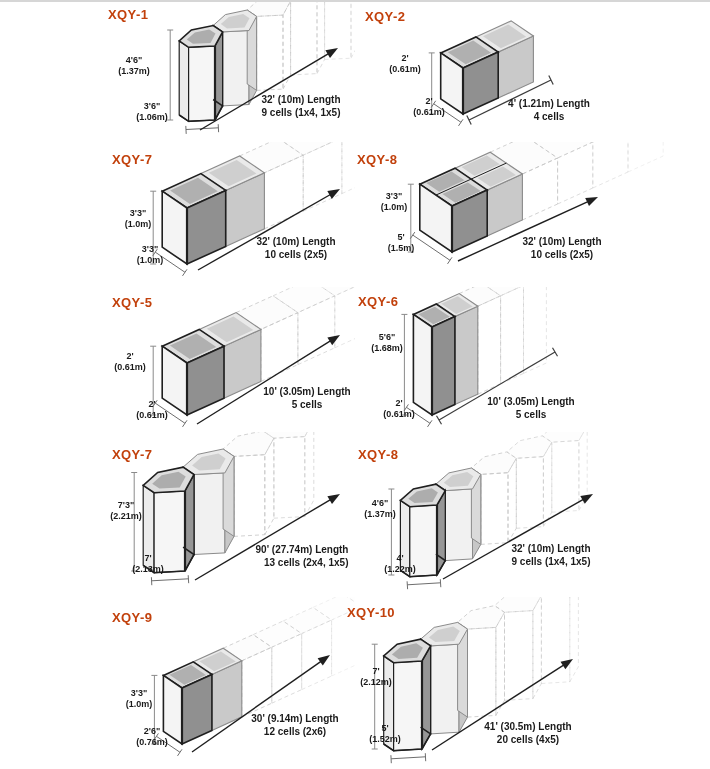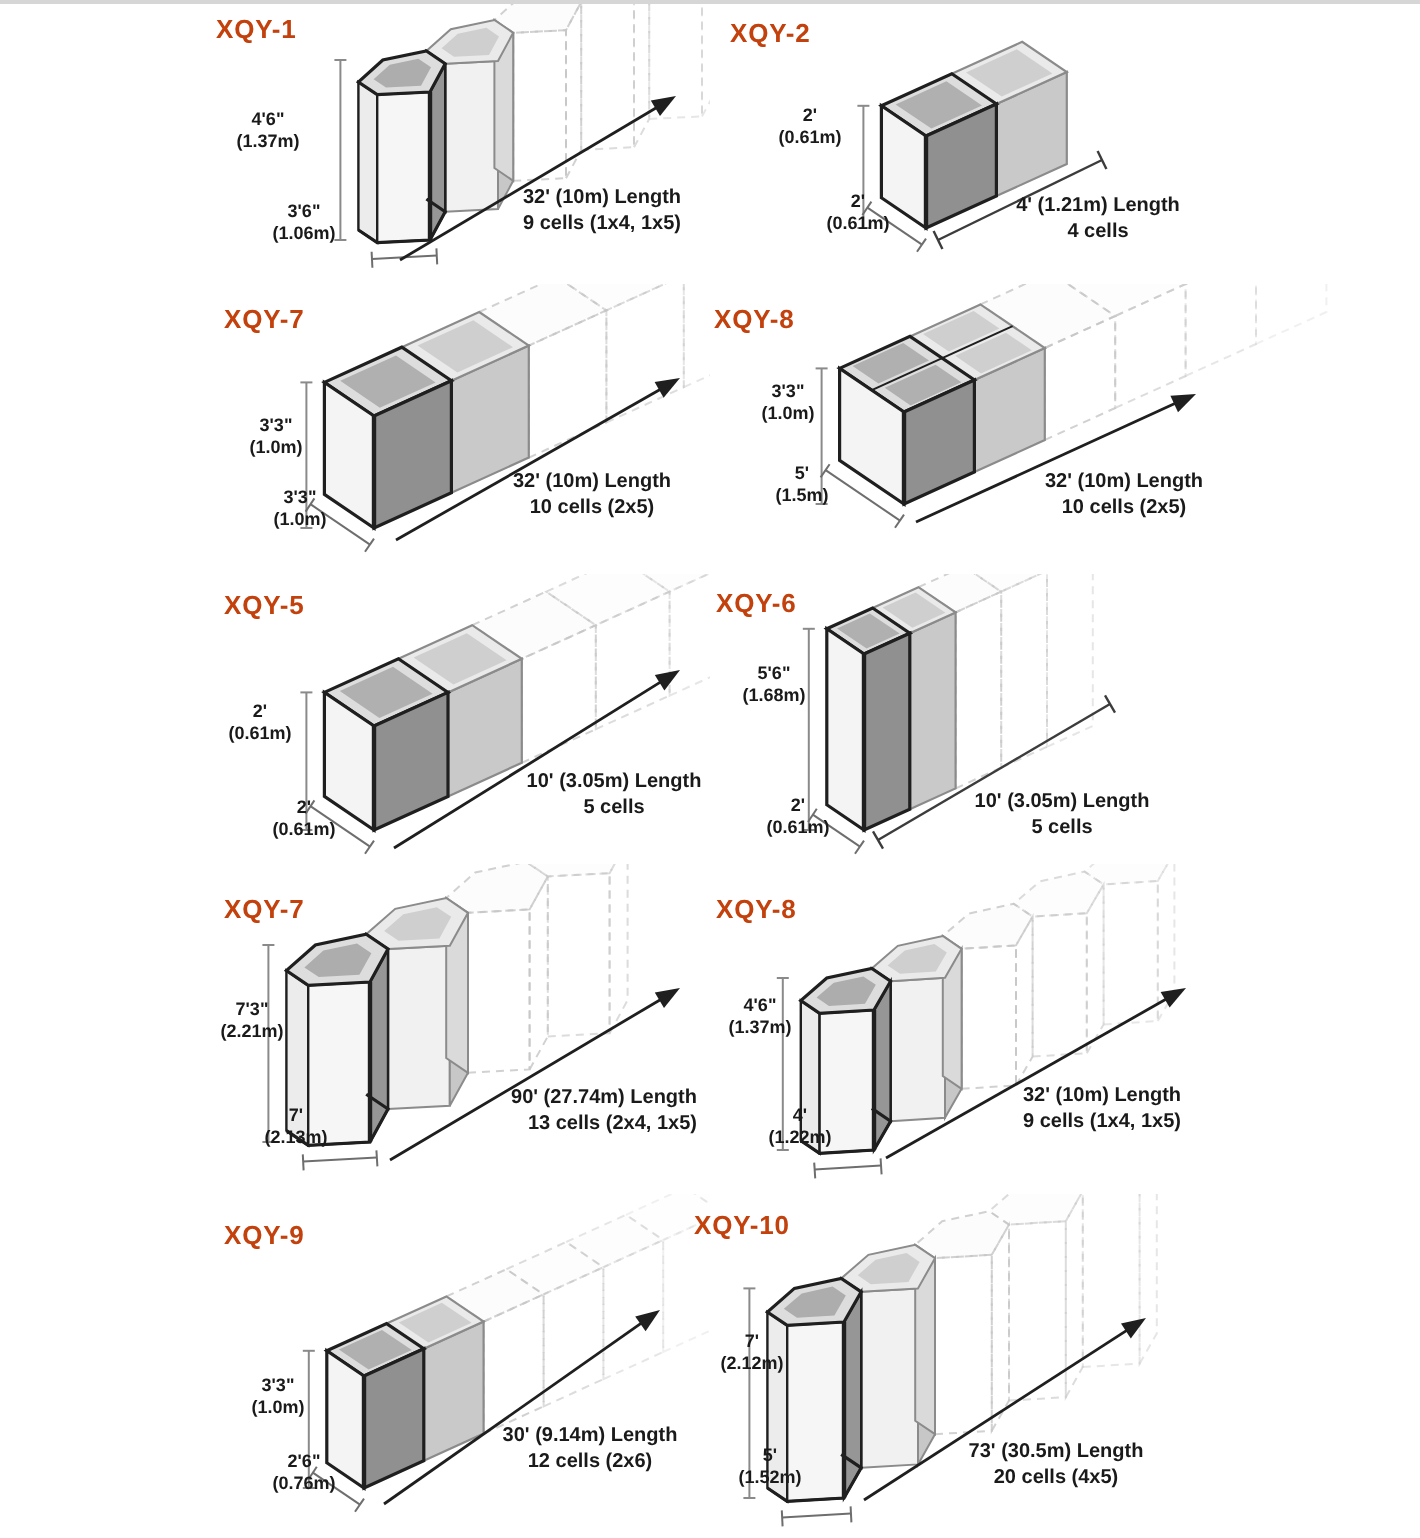--- a/index.html
+++ b/index.html
@@ -548,17 +548,17 @@
     <h3 class="title" style="left: -8px; top: 8px;">XQY-10</h3>
     <div class="lbl" style="left: 21px; top: 79px;">
       <div>7'</div>
       <div>(2.12m)</div>
     </div>
     <div class="lbl" style="left: 30px; top: 136px;">
       <div>5'</div>
       <div>(1.52m)</div>
     </div>
     <div class="lbl len-lbl" style="left: 173px; top: 135.5px;">
-      <div>73' (30.5m) Length</div>
+      <div>41' (30.5m) Length</div>
       <div>20 cells (4x5)</div>
     </div>
   </section>
 </div>
 
 </body></html>

